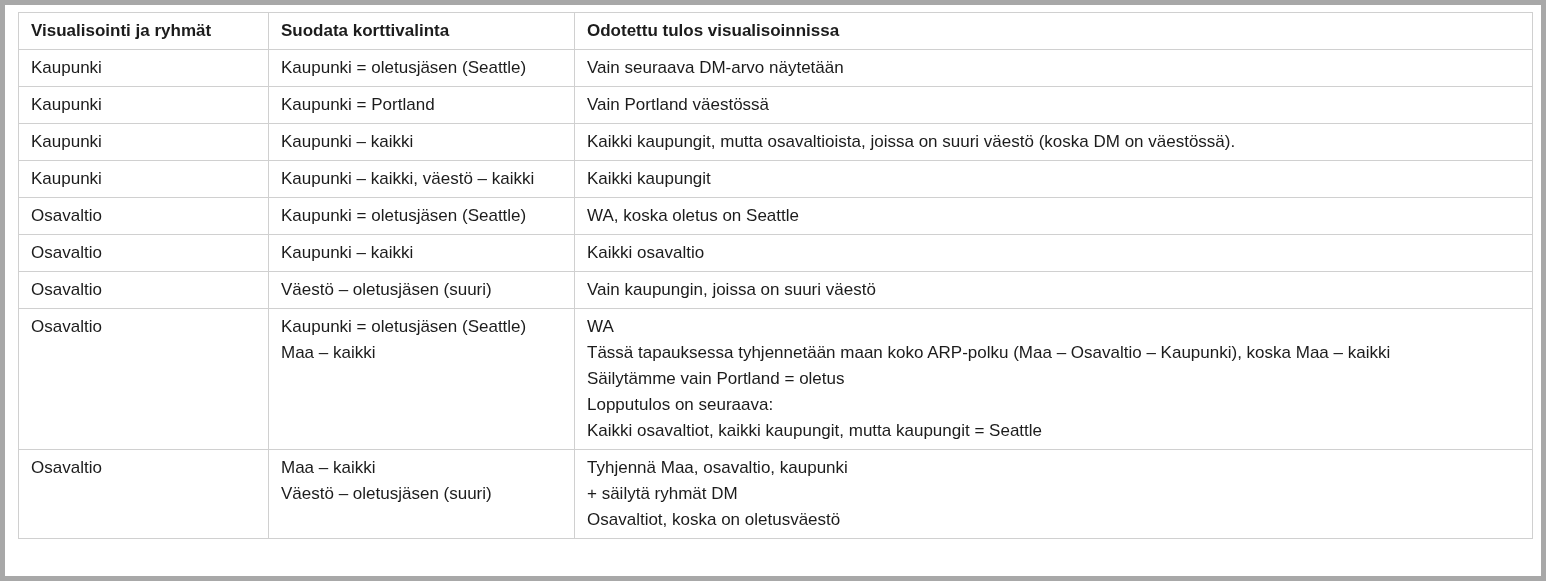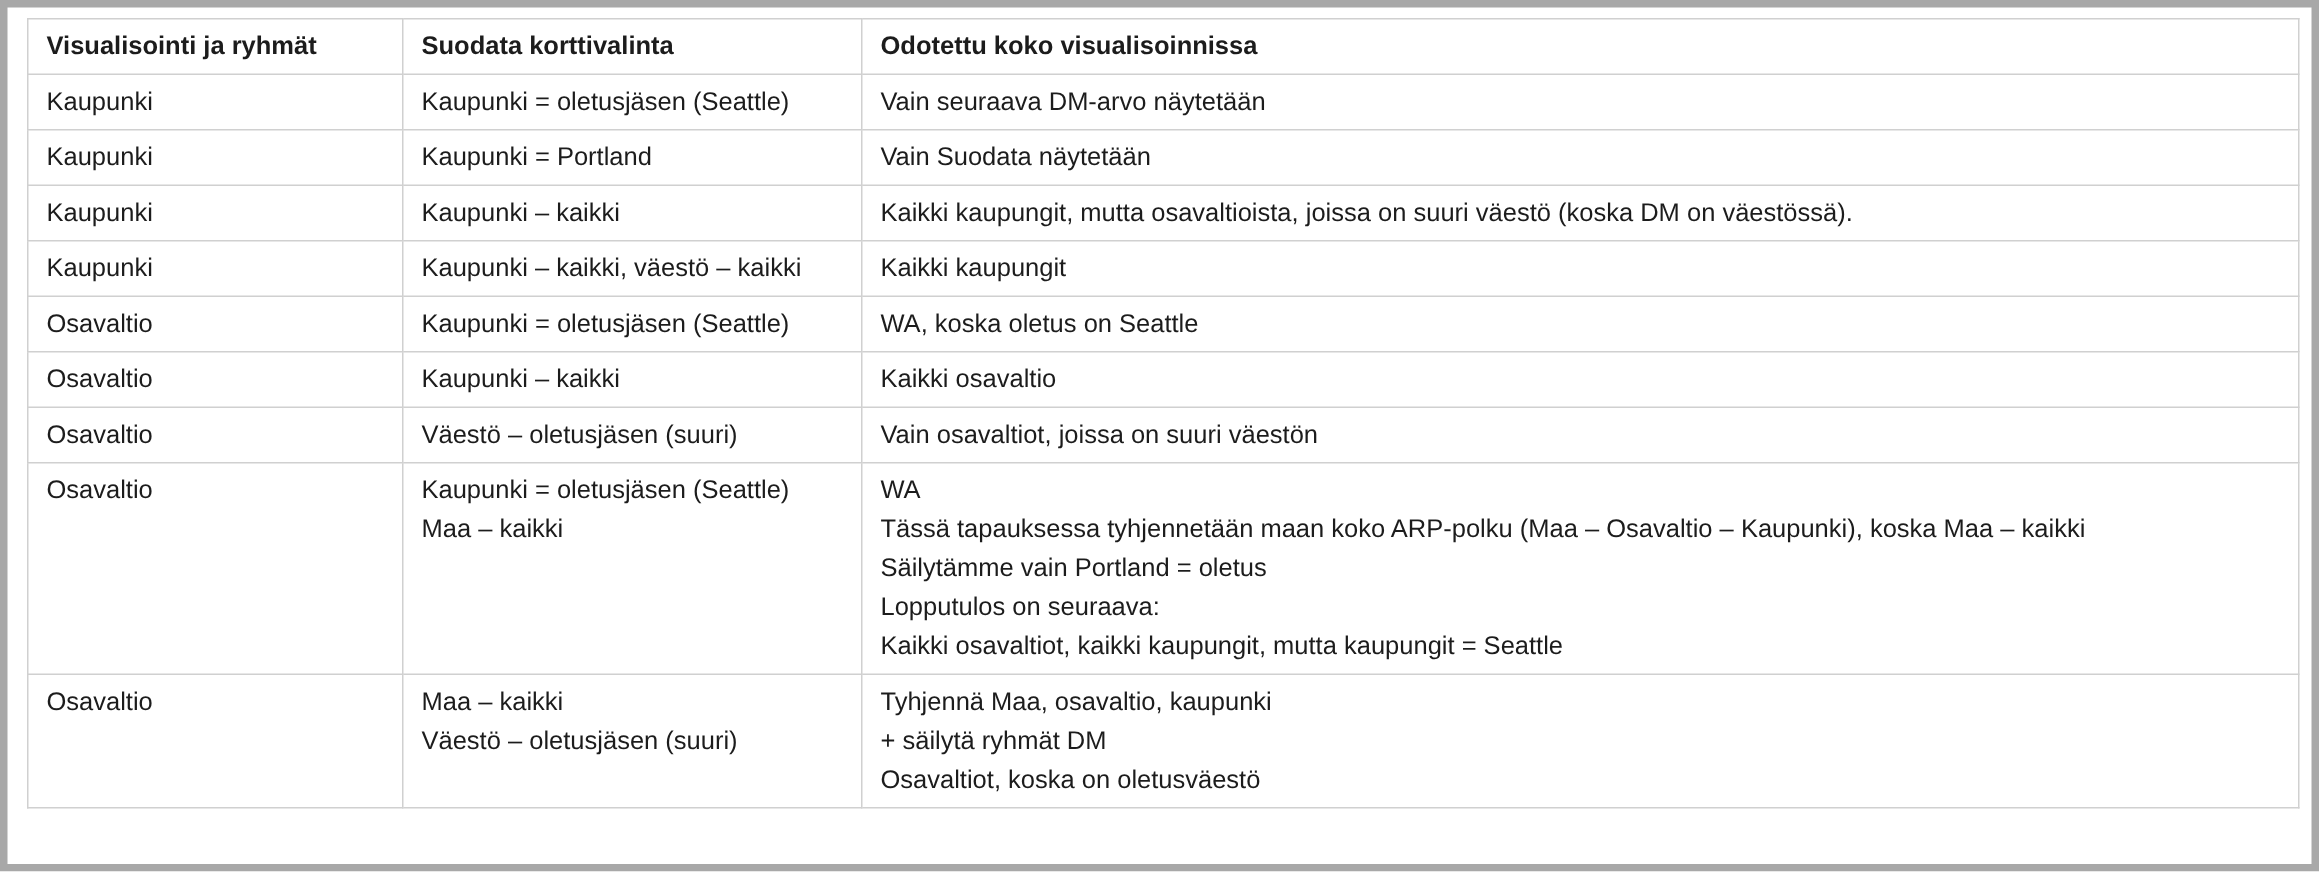--- a/index.html
+++ b/index.html
@@ -57,21 +57,21 @@
   <table class="doc-table">
     <colgroup>
       <col class="c1">
         <col class="c2">
         <col class="c3">
     </colgroup>
     <thead>
       <tr>
         <th>Visualisointi ja ryhmät</th>
         <th>Suodata korttivalinta</th>
-        <th>Odotettu koko visualisoinnissa</th>
+        <th>Odotettu tulos visualisoinnissa</th>
       </tr>
     </thead>
     <tbody>
 
     <tr>
           <td>
             <div class="line">Kaupunki</div>
           </td>
           <td>
             <div class="line">Kaupunki = oletusjäsen (Seattle)</div>
@@ -81,21 +81,21 @@
           </td>
         </tr>
         <tr>
           <td>
             <div class="line">Kaupunki</div>
           </td>
           <td>
             <div class="line">Kaupunki = Portland</div>
           </td>
           <td>
-            <div class="line">Vain Suodata näytetään</div>
+            <div class="line">Vain Portland väestössä</div>
           </td>
         </tr>
         <tr>
           <td>
             <div class="line">Kaupunki</div>
           </td>
           <td>
             <div class="line">Kaupunki – kaikki</div>
           </td>
           <td>
@@ -136,21 +136,21 @@
           </td>
         </tr>
         <tr>
           <td>
             <div class="line">Osavaltio</div>
           </td>
           <td>
             <div class="line">Väestö – oletusjäsen (suuri)</div>
           </td>
           <td>
-            <div class="line">Vain osavaltiot, joissa on suuri väestön</div>
+            <div class="line">Vain kaupungin, joissa on suuri väestö</div>
           </td>
         </tr>
         <tr>
           <td>
             <div class="line">Osavaltio</div>
           </td>
           <td>
             <div class="line">Kaupunki = oletusjäsen (Seattle)</div>
             <div class="line">Maa – kaikki</div>
           </td>

